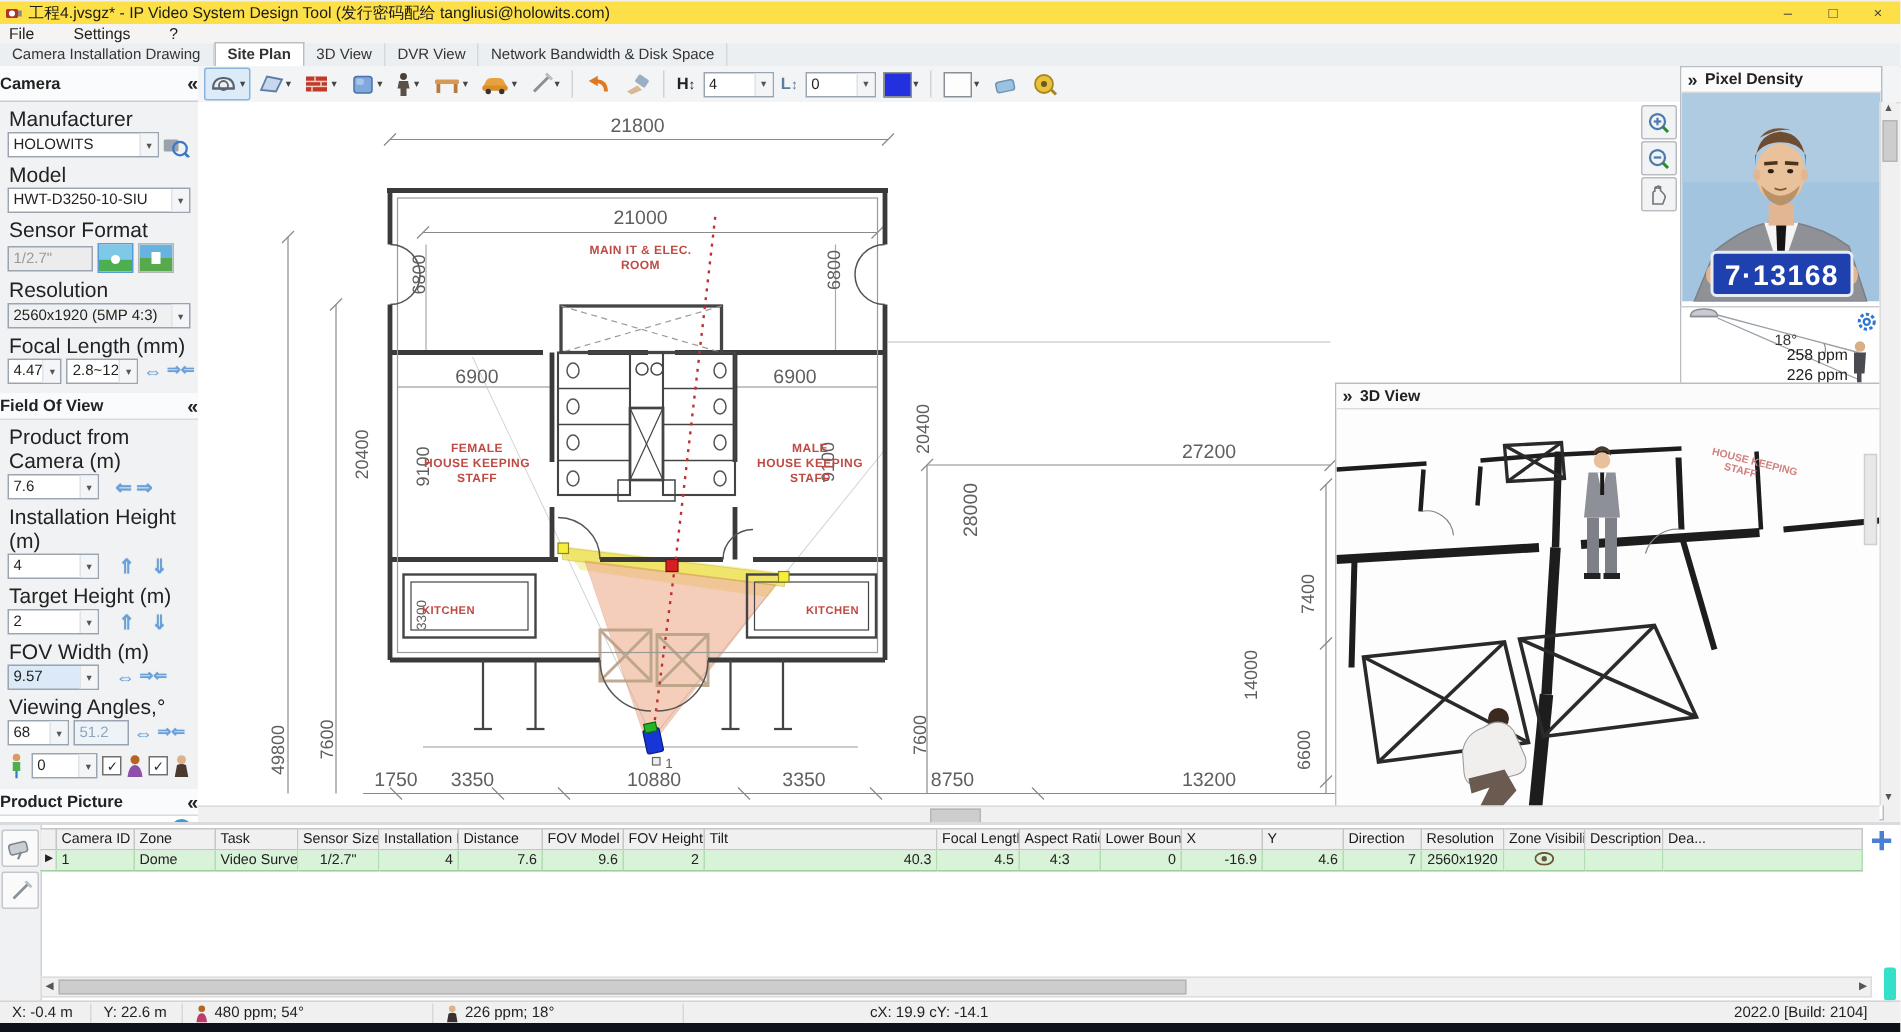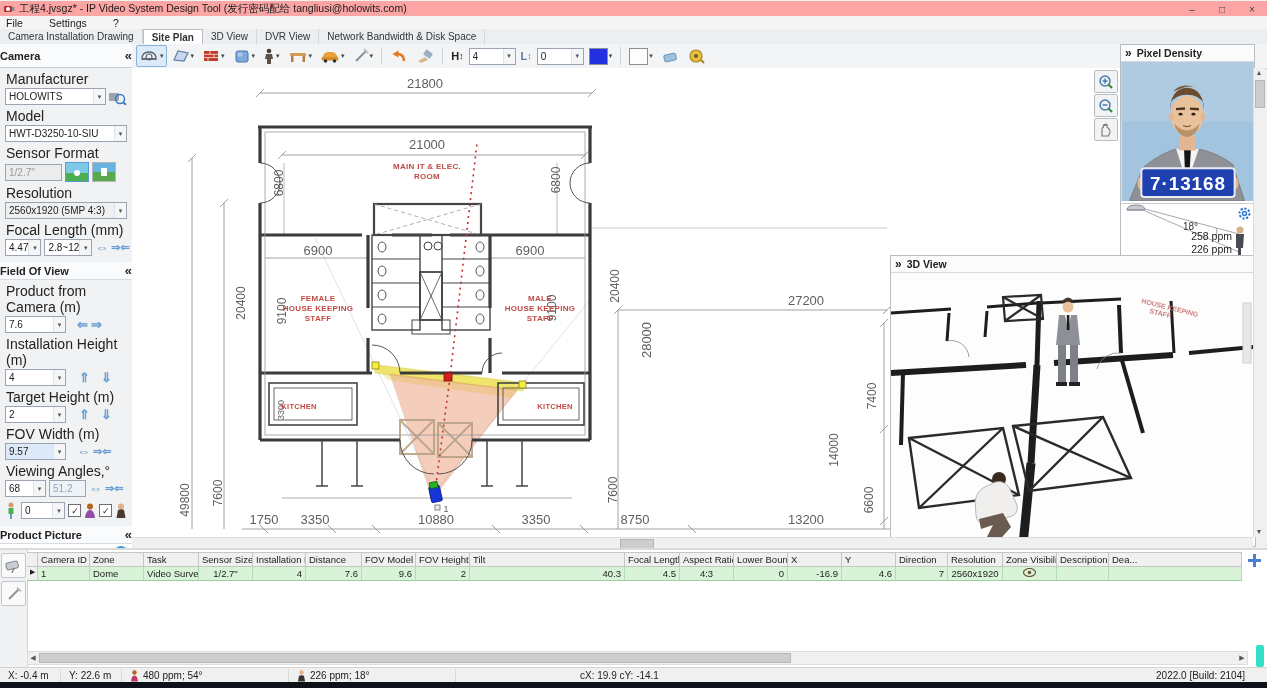--- a/index.html
+++ b/index.html
@@ -1,27 +1,27 @@
 <!DOCTYPE html>
 <html><head>
 <meta charset="utf-8">
 <style>
   html,body{margin:0;padding:0;}
   body{font-family:"Liberation Sans",sans-serif;font-size:11px;color:#222;background:#fff;}
   #app{position:relative;width:1267px;height:688px;background:#f0f0f0;overflow:hidden;}
   .abs{position:absolute;}
   
-  .titlebar{left:0;top:1px;width:1267px;height:16px;background:#fca5a5;border-bottom:1px solid #e2e2e2;display:flex;align-items:center;}
+  .titlebar{left:0;top:1px;width:1267px;height:16px;background:#fde047;border-bottom:1px solid #e2e2e2;display:flex;align-items:center;}
   .titlebar .apptitle{font-size:10.5px;color:#1a1a1a;margin-left:4px;white-space:nowrap;}
   .winbtns{position:absolute;right:0;top:0;height:16px;display:flex;}
   .winbtn{width:30px;height:16px;display:flex;align-items:center;justify-content:center;font-size:10px;color:#444;}
   
   .menubar{left:0;top:16px;width:1267px;height:13px;background:#f4f4f4;display:flex;align-items:center;gap:26px;padding-left:6px;}
   .menubar span{font-size:10.5px;color:#222;}
-  .tabbar{left:0;top:29px;width:1267px;height:15px;background:#eceff2;border-bottom:1px solid #22c55e;display:flex;align-items:flex-start;}
+  .tabbar{left:0;top:29px;width:1267px;height:15px;background:#eceff2;border-bottom:1px solid #22c55e;display:flex;align-items:flex-end;}
   .tab{font-size:10px;color:#333;padding:1px 8px 1px 8px;height:13px;line-height:13px;border-right:1px solid #d4d8dc;}
   .tab.active{background:#fff;border:1px solid #b9bec4;border-bottom:1px solid #fff;font-weight:bold;margin-bottom:-1px;}
   
   .toolbar{left:132px;top:44px;width:1135px;height:24px;background:#f3f4f5;border-bottom:1px solid #d8dadd;display:flex;align-items:center;gap:2px;padding-left:4px;}
   .tbtn{height:20px;display:flex;align-items:center;justify-content:center;padding:0 2px;border:1px solid transparent;border-radius:2px;}
   .tbtn.sel{background:#dcebf8;border-color:#8ab4dc;}
   .tbtn .caret{font-size:7px;color:#444;margin-left:1px;}
   .tsep{width:1px;height:18px;background:#cfd2d6;margin:0 3px;}
   .combo{background:#fff;border:1px solid #9aa5b1;height:15px;font-size:10px;display:flex;align-items:center;padding-left:3px;}
   .combo .cval{flex:1;white-space:nowrap;overflow:hidden;}

